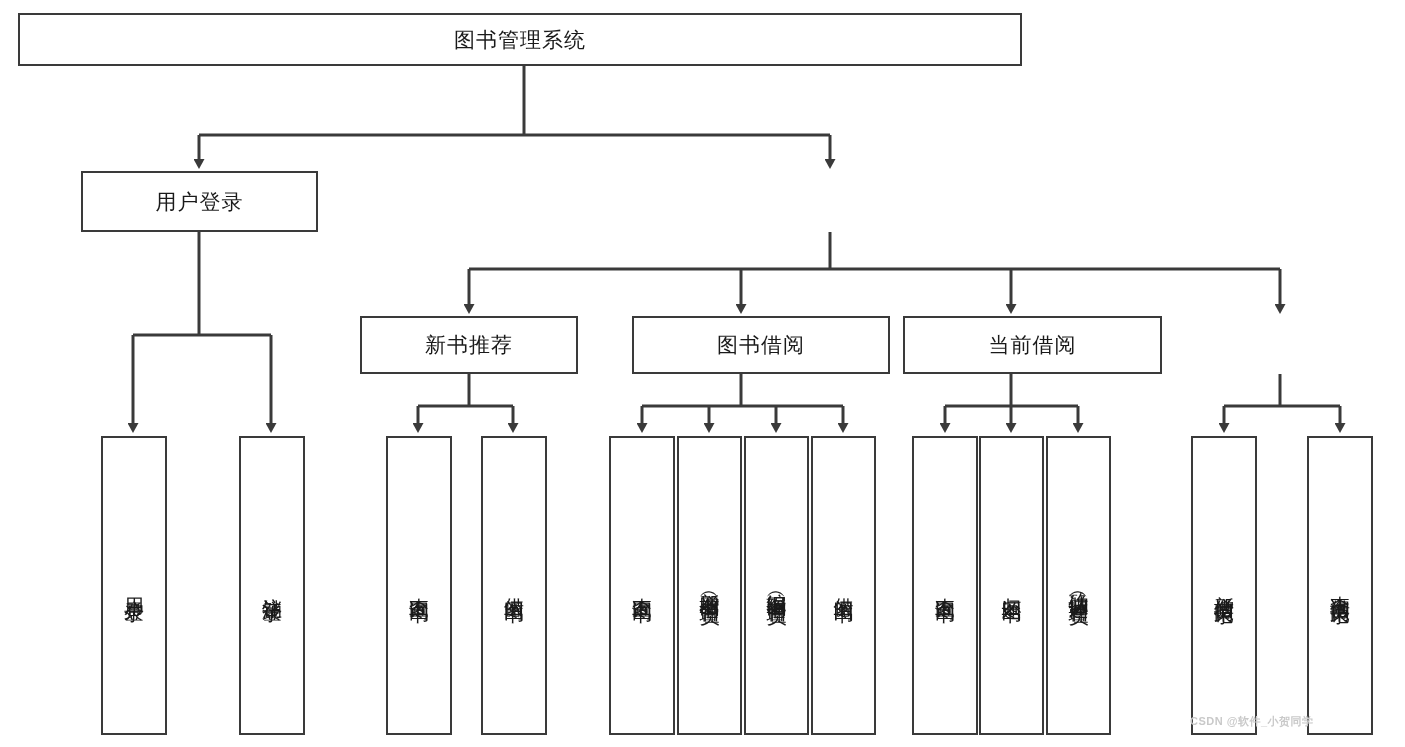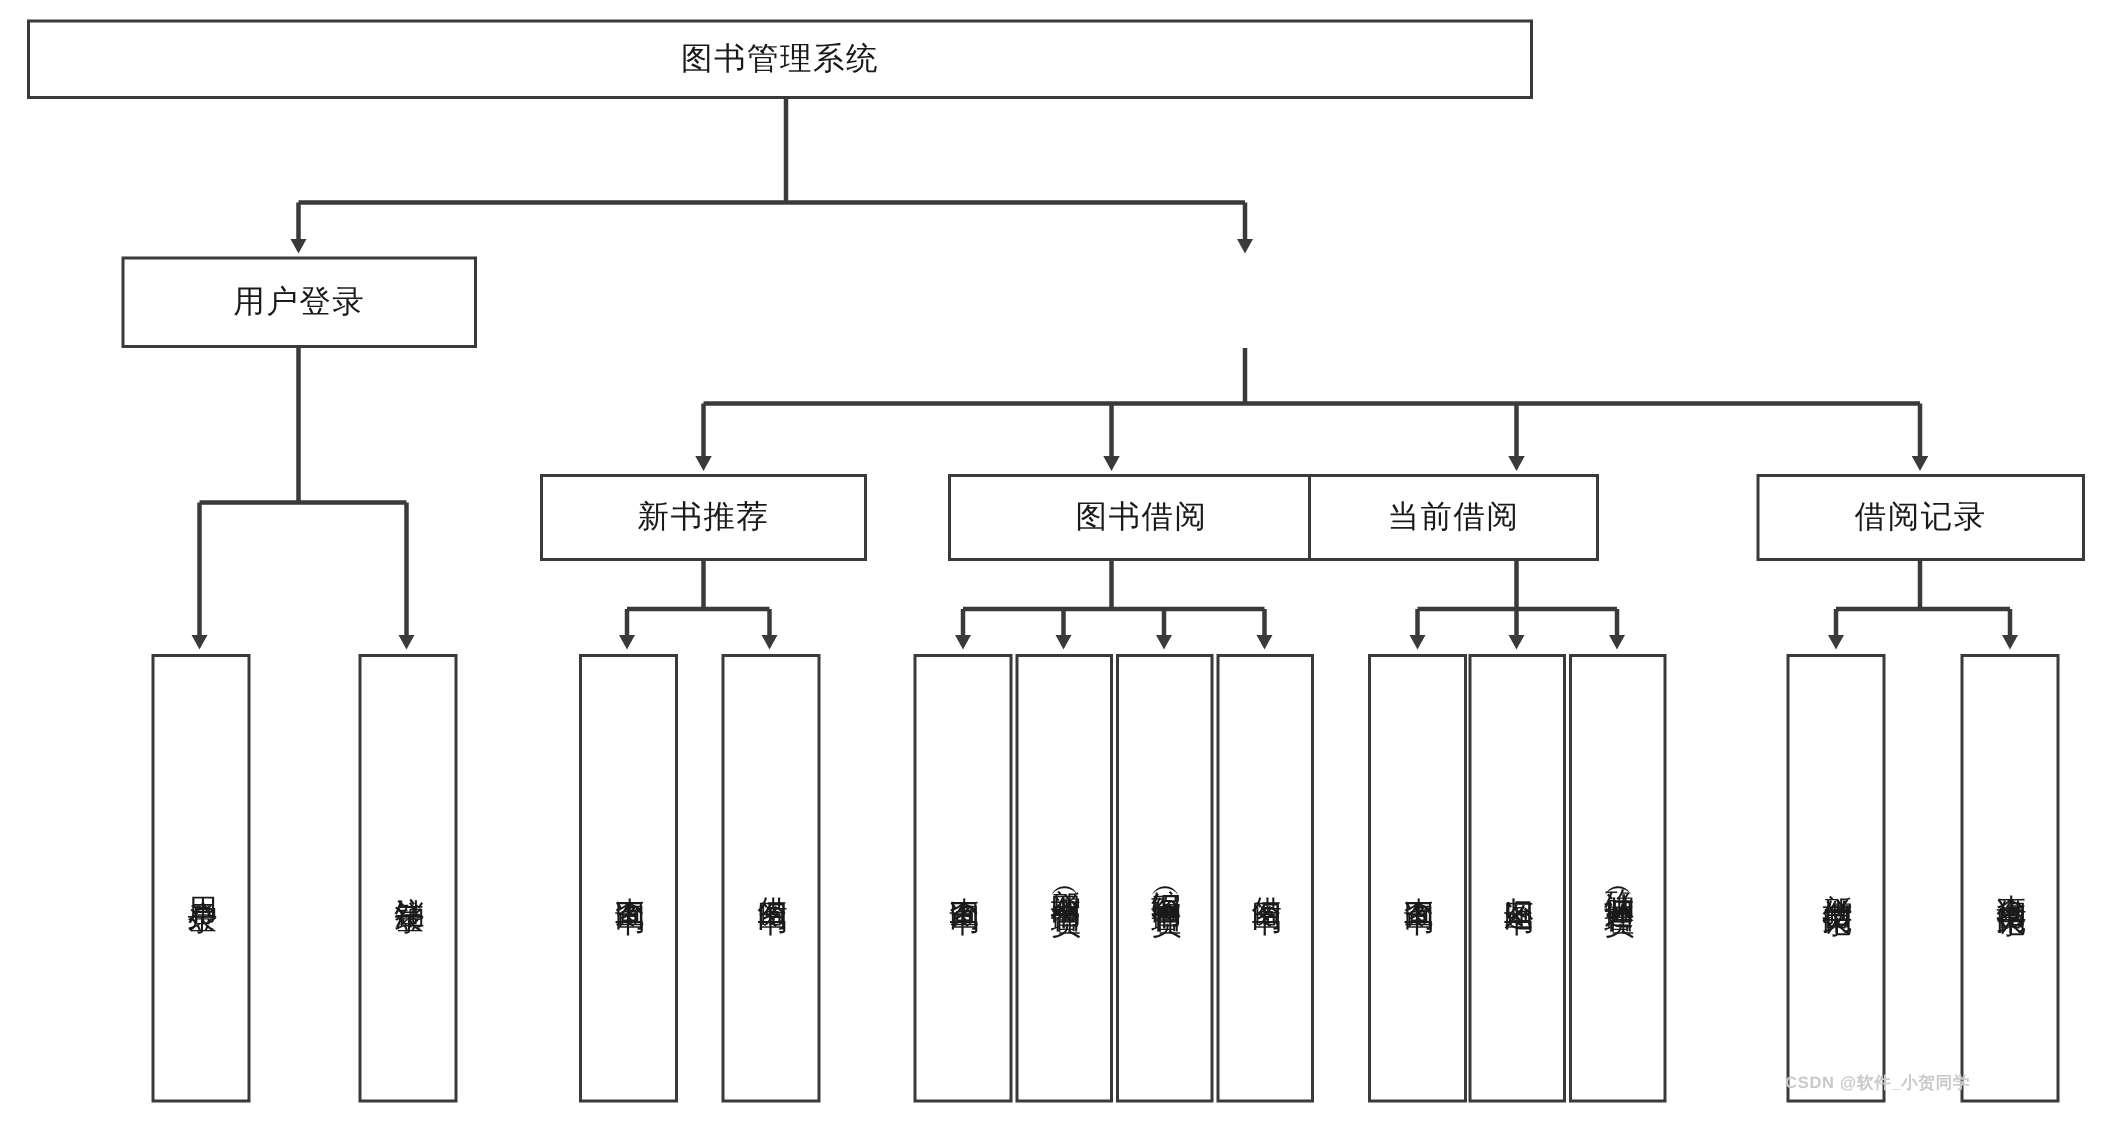--- a/index.html
+++ b/index.html
@@ -118,22 +118,21 @@
       <path d="M1340,406 L1340,424" marker-end="url(#arrow)"></path>
     </g>
   </svg>
 
   <div class="node horiz root" style="left:18px; top:13px; width:1004px; height:53px;">图书管理系统</div>
 
   <div class="node horiz" style="left:81px; top:171px; width:237px; height:61px;">用户登录</div>
 
   <div class="node horiz" style="left:360px; top:316px; width:218px; height:58px;text-align:right;">新书推荐</div>
   <div class="node horiz" style="left:632px; top:316px; width:258px; height:58px;">图书借阅</div>
-  <div class="node horiz" style="left:872px; top:316px; width:194px; height:58px;">当前借阅</div>
-  <div class="node horiz" style="left:1171px; top:316px; width:219px; height:58px;">借阅记录</div>
+  <div class="node horiz" style="left:903px; top:316px; width:259px; height:58px;">当前借阅</div>
 
   <div class="node vert" style="left:101px; top:436px; width:66px; height:299px;">用户登录</div>
   <div class="node vert" style="left:239px; top:436px; width:66px; height:299px;">注销登录</div>
 
   <div class="node vert" style="left:386px; top:436px; width:66px; height:299px;">查询图书</div>
   <div class="node vert" style="left:481px; top:436px; width:66px; height:299px;">借阅图书</div>
 
   <div class="node vert" style="left:609px; top:436px; width:66px; height:299px;">查询图书</div>
   <div class="node vert" style="left:677px; top:436px; width:65px; height:299px;">新增图书（管理员）</div>
   <div class="node vert" style="left:744px; top:436px; width:65px; height:299px;">编辑图书（管理员）</div>

